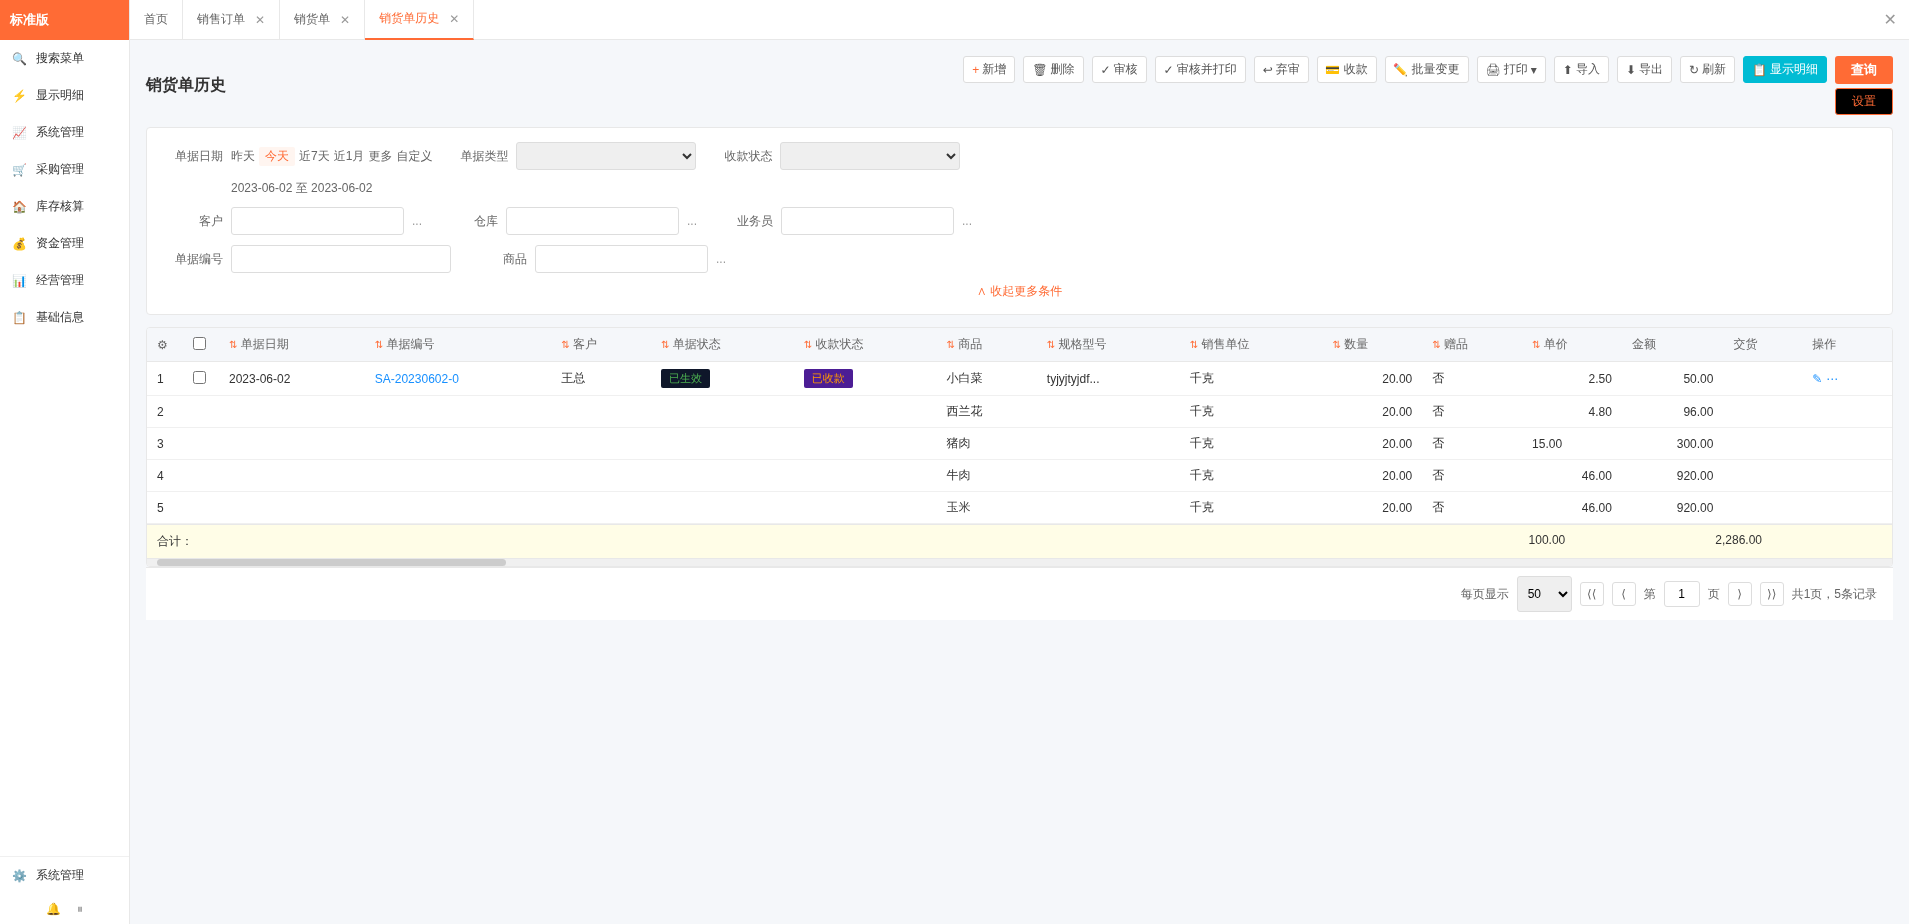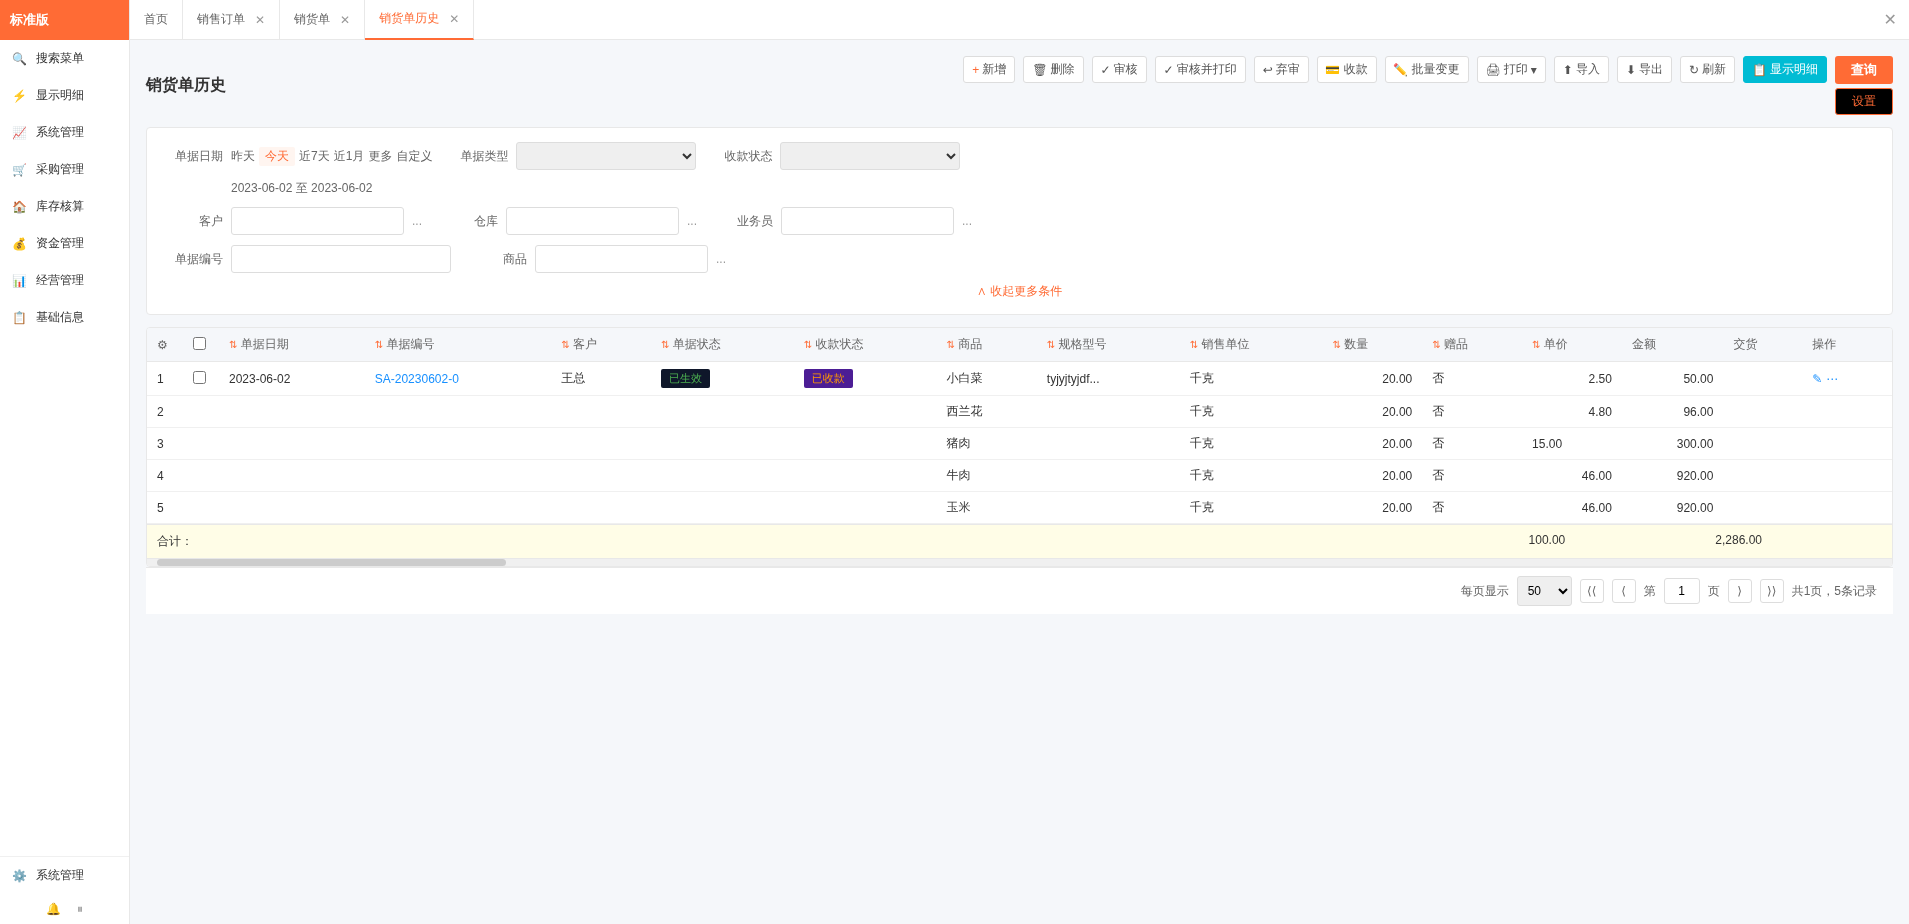--- a/index.html
+++ b/index.html
@@ -52,21 +52,21 @@
     th .sort-icon { color: #ff6b35; font-size: 10px; }
     td { padding: 7px 10px; border-bottom: 1px solid #f0f0f0; color: #333; white-space: nowrap; }
     .status-badge { display: inline-block; padding: 2px 8px; border-radius: 2px; font-size: 11px; }
     .status-active { background: #0f172a; color: #4caf50; }
     .status-paid { background: #4c1d95; color: #ff9800; }
     .action-btn { color: #1890ff; cursor: pointer; font-size: 12px; margin-right: 4px; }
 
     
     .table-footer { background: #fffde7; border-top: 1px solid #e8e8e8; padding: 8px 10px; display: flex; font-size: 12px; font-weight: normal; color: #333; }
     .pagination-bar { background: #fff; border-top: 1px solid #e8e8e8; padding: 8px 16px; display: flex; align-items: center; justify-content: flex-end; gap: 8px; font-size: 12px; color: #666; }
-    .pagination-select { border: 1px solid #ddd; border-radius: 3px; padding: 2px 6px; font-size: 12px; height: 30px; }
+    .pagination-select { border: 1px solid #ddd; border-radius: 3px; padding: 2px 6px; font-size: 12px; height: 36px; }
     .page-btn { width: 24px; height: 24px; border: 1px solid #ddd; border-radius: 3px; display: flex; align-items: center; justify-content: center; cursor: pointer; background: #fff; }
     .page-input { width: 36px; border: 1px solid #ddd; border-radius: 3px; padding: 2px 4px; text-align: center; font-size: 12px; height: 26px; }
 
     
     .scroll-bar { height: 8px; background: #f0f0f0; border-top: 1px solid #e8e8e8; }
     .scroll-bar-inner { width: 20%; height: 100%; background: #ccc; border-radius: 4px; margin-left: 10px; }
 
     .settings-btn { background: #000000; border: 1px solid #ff6b35; color: #ff6b35; border-radius: 3px; padding: 4px 12px; cursor: pointer; font-size: 12px; }
     .query-btn { background: #ff6b35; color: #fff; border: none; border-radius: 3px; padding: 5px 16px; cursor: pointer; font-size: 13px; font-weight: bold; }
     .query-settings { display: flex; flex-direction: column; gap: 4px; }

